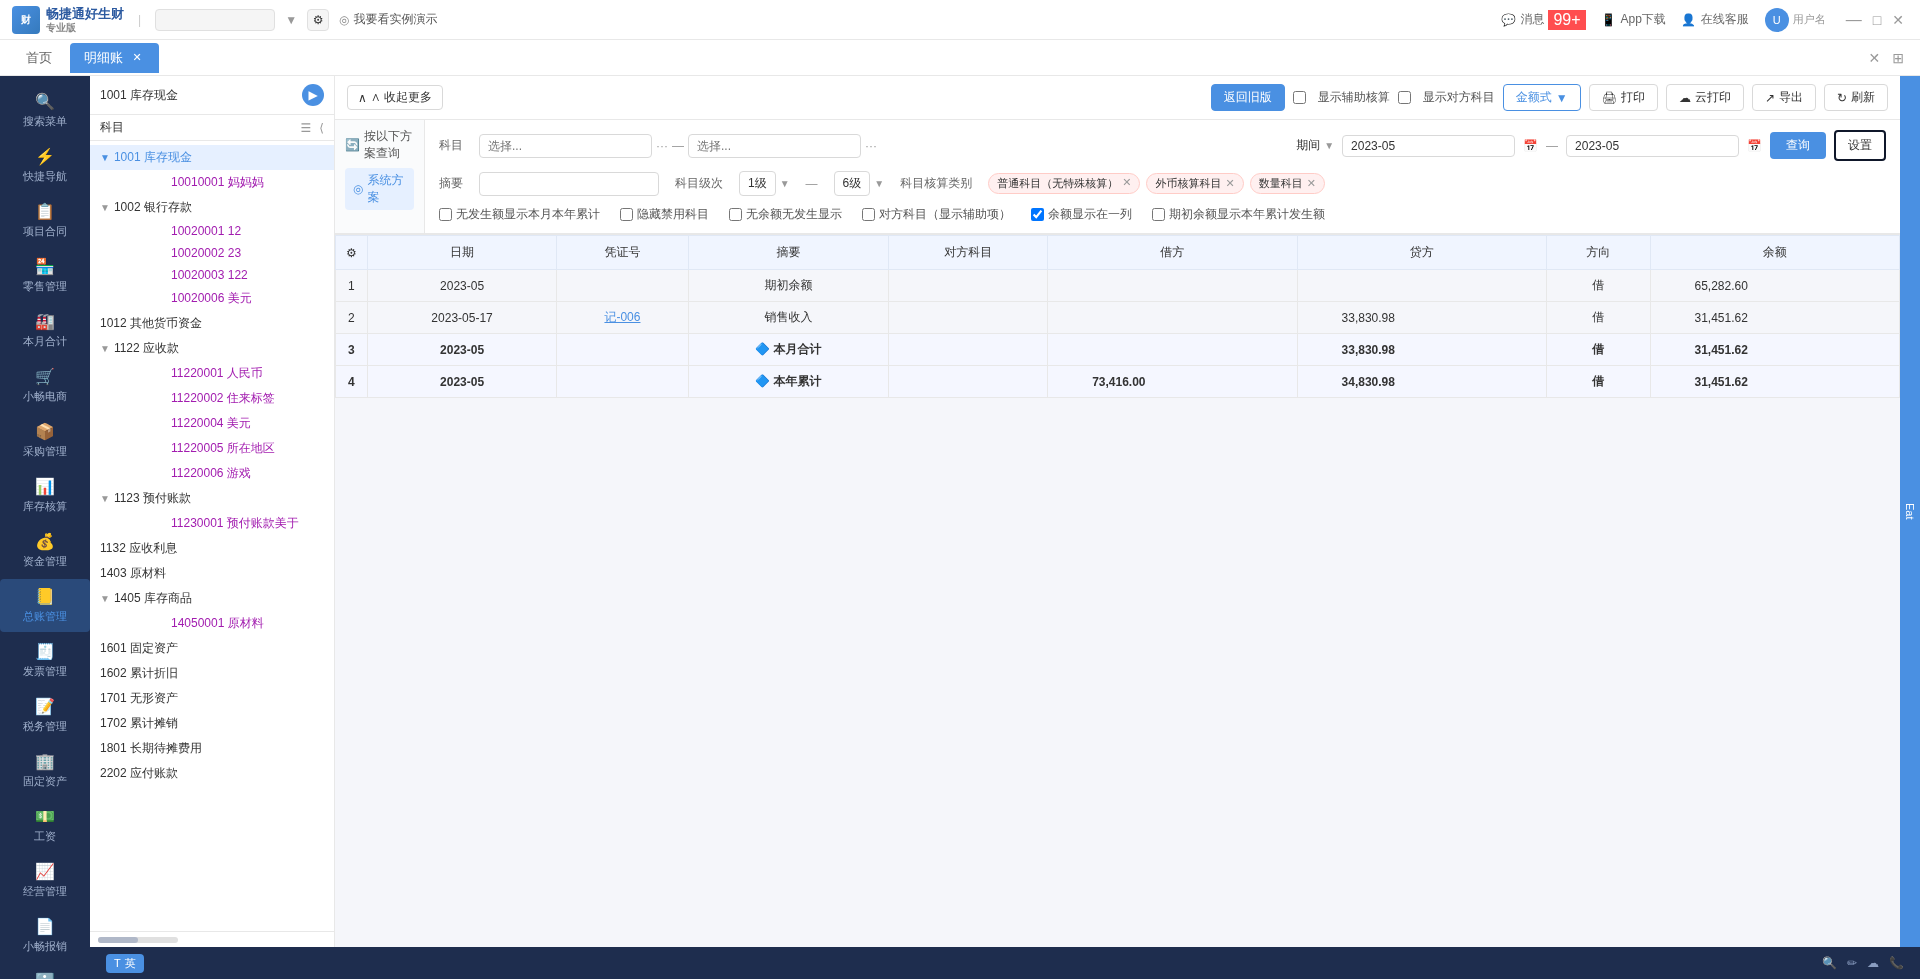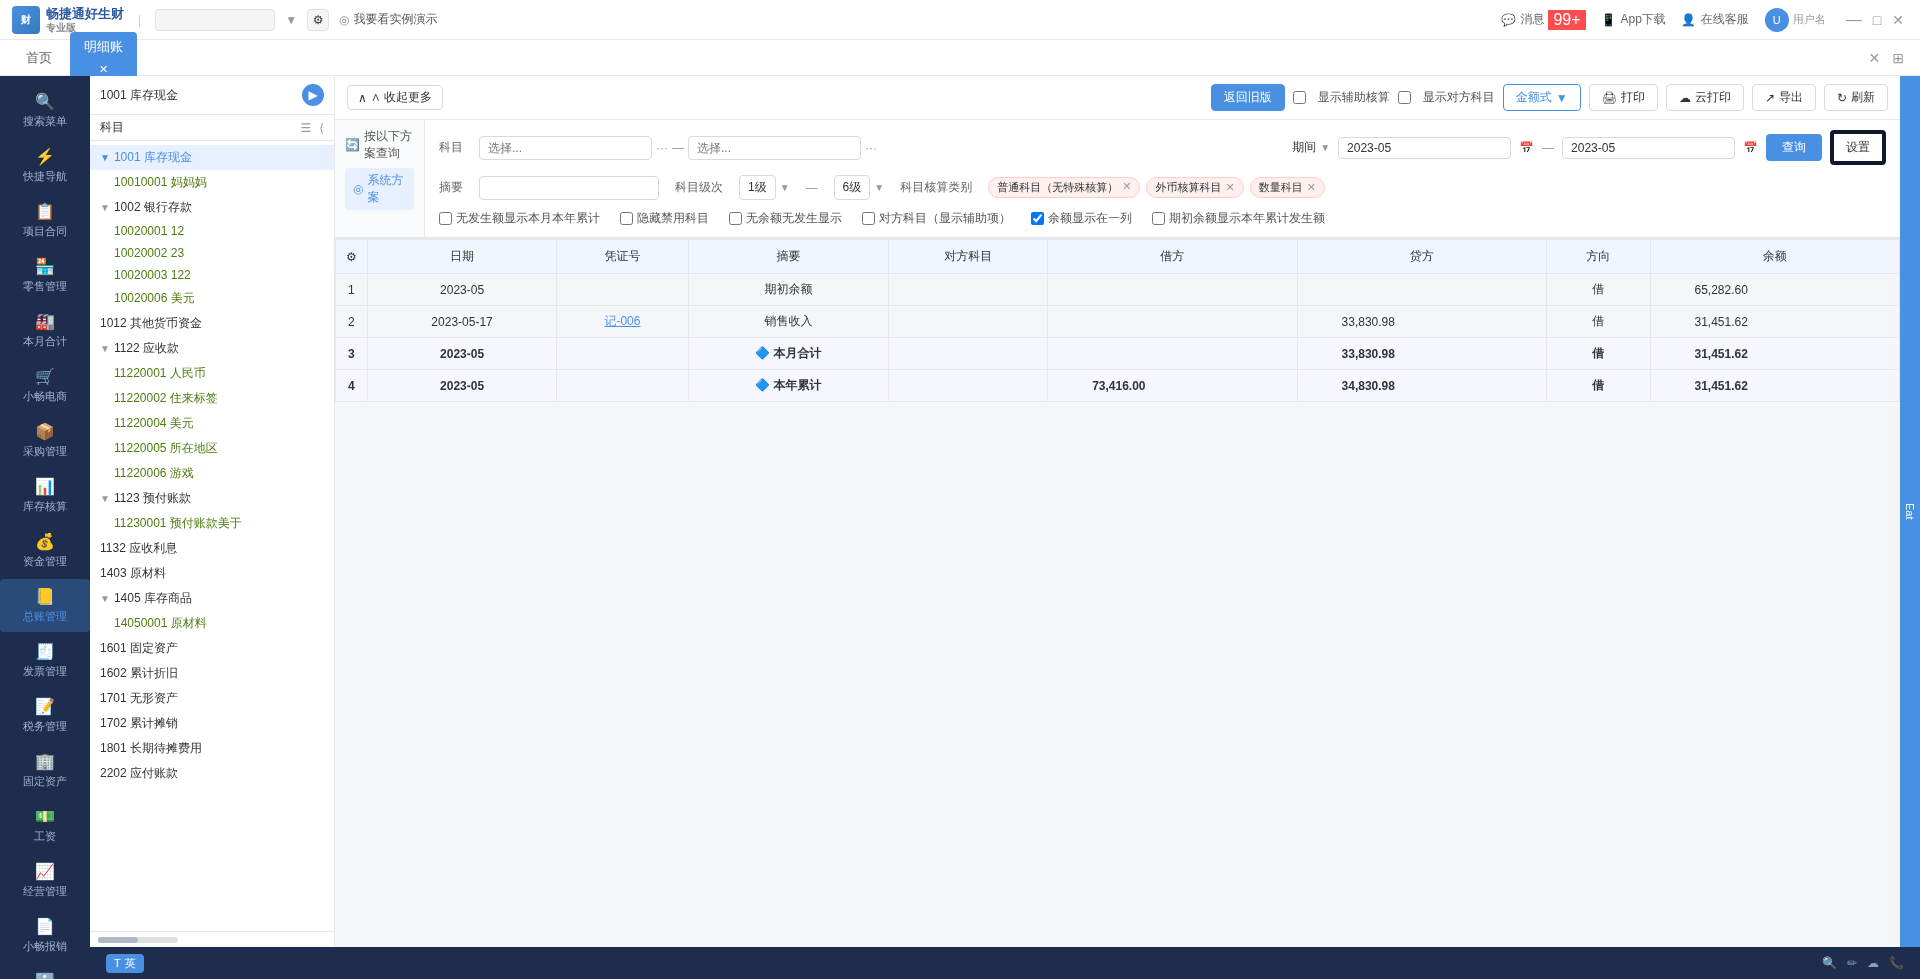--- a/index.html
+++ b/index.html
@@ -18,21 +18,21 @@
     .badge { background: #ff4d4f; color: white; border-radius: 0; padding: 1px 5px; font-size: 16px; }
     .demo-link { color: #4a90e2; display: flex; align-items: center; gap: 4px; }
 
     
     .tab-bar {
       display: flex; align-items: center; background: #fff;
       height: 36px; padding: 0 12px; border-bottom: 1px solid #e8e8e8;
       gap: 4px;
     }
     .tab { padding: 6px 14px; cursor: pointer; border-radius: 4px 4px 0 0; font-size: 13px; color: #666; display: flex; align-items: center; gap: 6px; }
-    .tab.active { background: #4a90e2; color: white; flex-direction: column; }
+    .tab.active { background: #4a90e2; color: white; }
     .tab-close-btn { width: 16px; height: 16px; display: flex; align-items: center; justify-content: center; border-radius: 50%; font-size: 11px; }
 
     
     .main-layout { display: flex; height: calc(979px - 76px); }
 
     
     .sidebar {
       width: 90px; background: #1e2d4e; display: flex; flex-direction: column;
       align-items: center; padding: 8px 0; gap: 2px; overflow-y: auto;
     }
@@ -61,41 +61,41 @@
     .account-selector-btn { width: 22px; height: 22px; background: #4a90e2; border-radius: 50%; display: flex; align-items: center; justify-content: center; color: white; font-size: 12px; cursor: pointer; }
 
     
     .tree-toolbar { display: flex; align-items: center; padding: 4px 10px; border-bottom: 1px solid #e8e8e8; gap: 8px; }
 
     
     .tree { flex: 1; overflow-y: auto; padding: 4px 0; }
     .tree-item { padding: 4px 10px; cursor: pointer; font-size: 12px; color: #333; display: flex; align-items: center; gap: 4px; }
     .tree-item.selected { background: #e6f0ff; color: #4a90e2; font-weight: 500; }
     .tree-item.parent { font-weight: 500; }
-    .tree-item.child { padding-left: 24px; color: #4d7c0f; }
+    .tree-item.child { padding-left: 36px; color: #a21caf; margin-left: 45px; }
 
     
     .right-content { flex: 1; display: flex; flex-direction: column; overflow: hidden; background: #f5f6fa; }
 
     
     .action-bar {
       display: flex; align-items: center; background: #fff;
       padding: 8px 12px; border-bottom: 1px solid #e8e8e8; gap: 8px; flex-shrink: 0;
     }
     .action-btn {
       padding: 4px 12px; border: 1px solid #d9d9d9; border-radius: 4px;
       background: white; cursor: pointer; font-size: 12px; color: #333; display: flex; align-items: center; gap: 4px;
     }
     .action-btn.primary { background: #4a90e2; color: white; border-color: #4a90e2; }
     .action-btn.blue-outline { border-color: #4a90e2; color: #4a90e2; }
     .checkbox-item { display: flex; align-items: center; gap: 12px; font-size: 12px; color: #555; cursor: pointer; }
     .action-bar-right { margin-left: auto; display: flex; align-items: center; gap: 8px; }
     .period-input { border: 1px solid #d9d9d9; border-radius: 4px; padding: 3px 8px; font-size: 12px; color: #333; background: #fff; }
     .query-btn { background: #4a90e2; color: white; border: none; border-radius: 4px; padding: 5px 16px; font-size: 12px; cursor: pointer; }
-    .setting-btn { border: 4px solid #0f172a; background: white; border-radius: 4px; padding: 5px 12px; font-size: 12px; cursor: pointer; color: #333; }
+    .setting-btn { border: 2px solid #0f172a; background: white; border-radius: 4px; padding: 5px 12px; font-size: 12px; cursor: pointer; color: #333; }
     table { width: 100%; border-collapse: collapse; font-size: 12px; }
     thead th {
       background: #f0f5ff; border: 1px solid #e0e8f5; padding: 8px 10px;
       text-align: center; font-weight: 500; color: #333; white-space: nowrap; position: sticky; top: 0; z-index: 1;
     }
     tbody td { border: 1px solid #e8e8e8; padding: 7px 10px; text-align: center; color: #333; }
     tbody tr.bold td { font-weight: bold; }
     tbody tr.bold { background: #f5f7ff; }
     .link-text { color: #4a90e2; text-decoration: underline; cursor: pointer; }
     .settings-col { width: 30px; }

